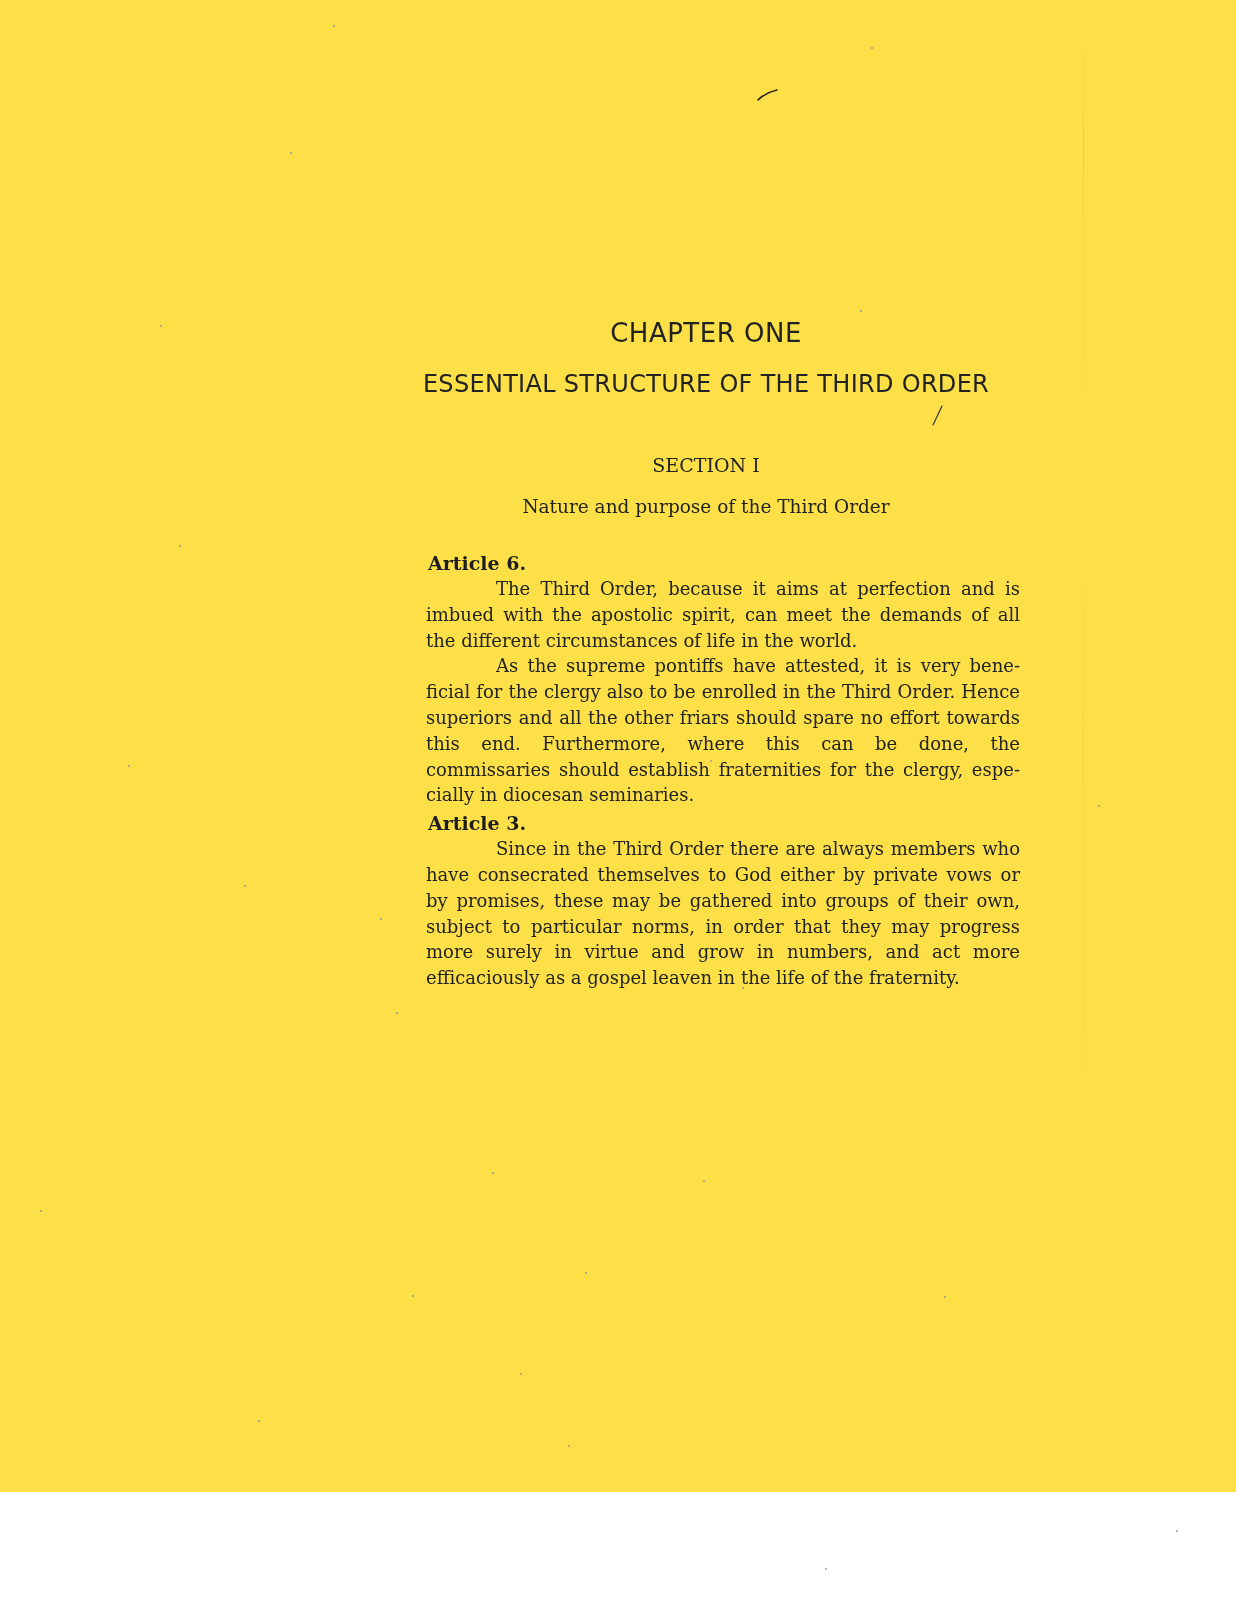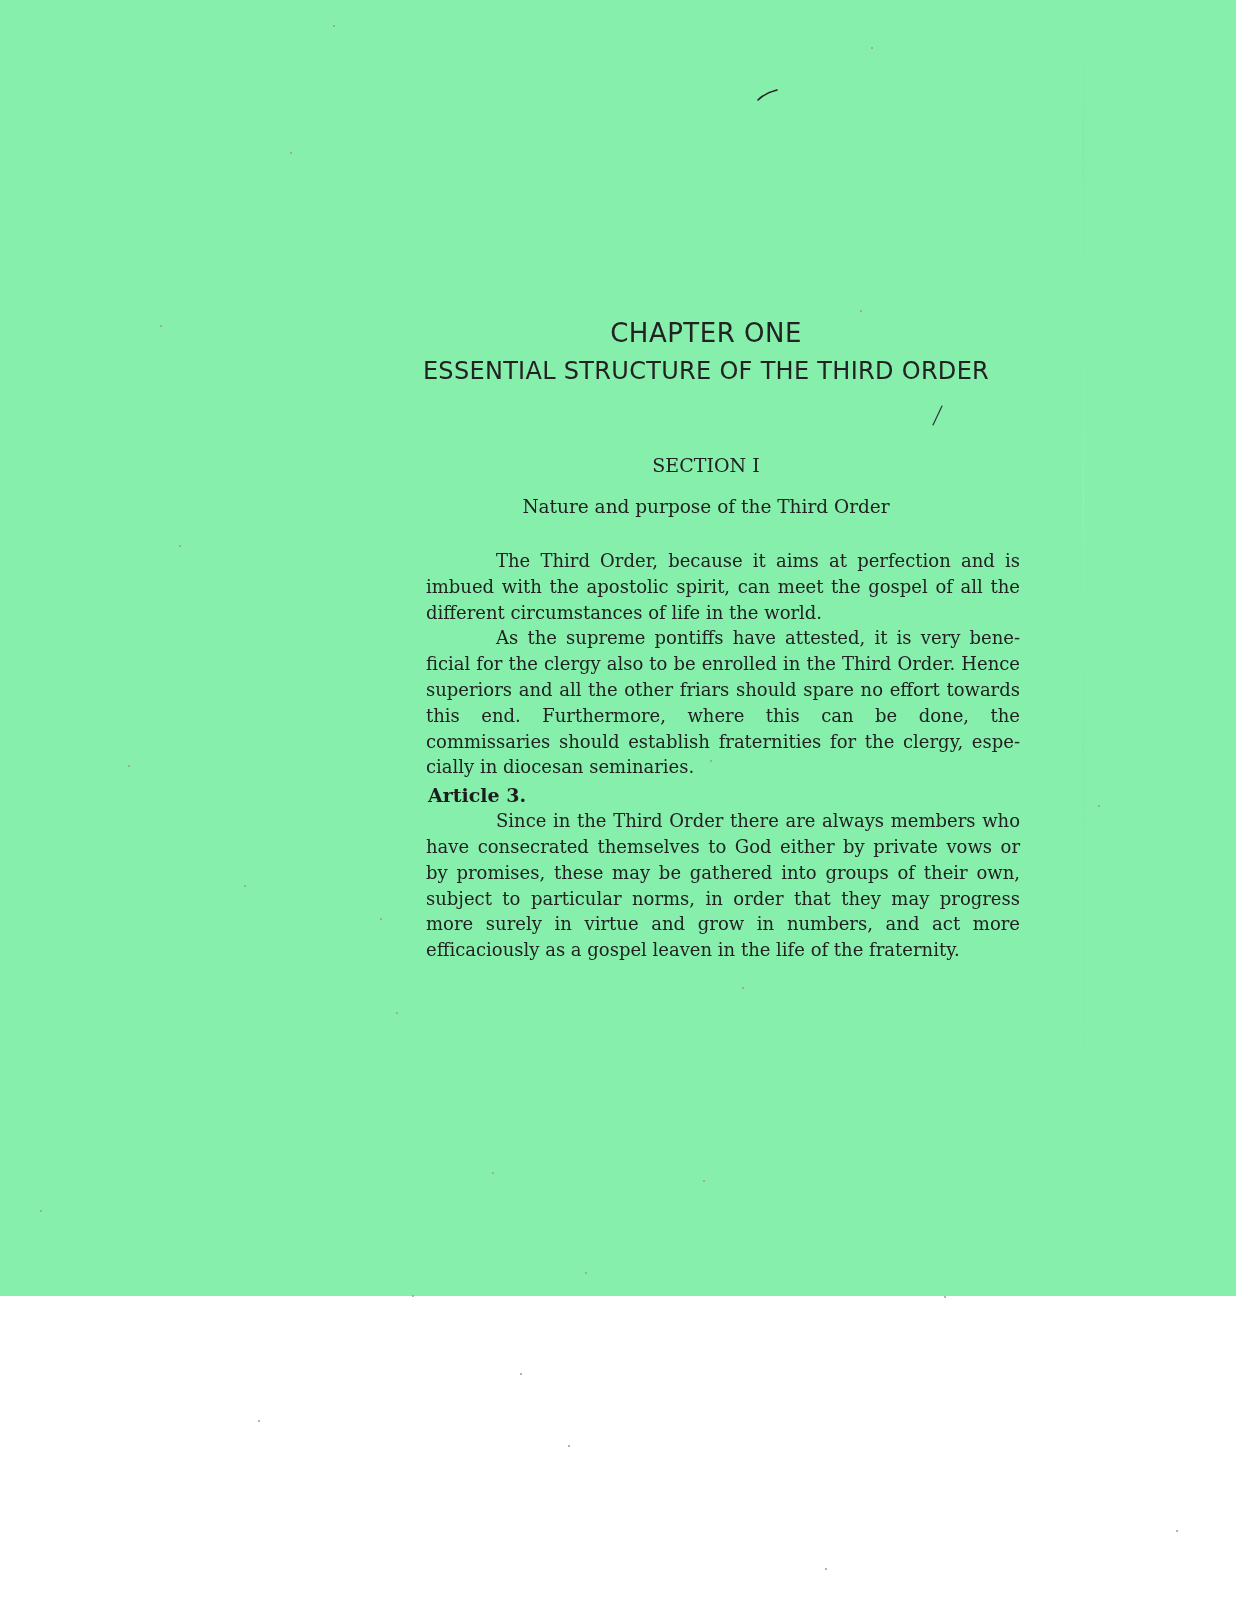--- a/index.html
+++ b/index.html
@@ -10,22 +10,22 @@
     body {
       width: 1236px;
       height: 1600px;
       position: relative;
       overflow: hidden;
       color: #1c1c1c;
     }
     .page {
       position: absolute;
       left: 0; top: 0;
-      width: 1236px; height: 1296px;
-      background: #86efac;
+      width: 1236px; height: 1492px;
+      background: #fde047;
     }
     .edge-line {
       position: absolute;
       left: 1083px;
       top: 20px;
       width: 1px;
       height: 1200px;
       background: linear-gradient(to bottom, rgba(200,200,200,0) 0%, rgba(190,190,190,0.6) 10%, rgba(220,220,220,0.3) 40%, rgba(190,190,190,0.5) 60%, rgba(220,220,220,0) 100%);
     }
     .pen-mark {
@@ -49,21 +49,21 @@
       width: 612px;
       text-align: center;
       font-family: "DejaVu Sans", sans-serif;
       font-size: 26px;
       letter-spacing: 0.5px;
       color: #222;
     }
     .heading-title {
       position: absolute;
       left: 400px;
-      top: 357px;
+      top: 370px;
       width: 612px;
       text-align: center;
       font-family: "DejaVu Sans", sans-serif;
       font-size: 24px;
       letter-spacing: 0.3px;
       color: #222;
       white-space: nowrap;
     }
     .section-label {
       position: absolute;
@@ -133,21 +133,22 @@
     <path d="M12 1 L3 20" stroke="#333" stroke-width="1.2" fill="none" stroke-linecap="round"></path>
   </svg>
 
   <div class="heading-chapter">CHAPTER ONE</div>
   <div class="heading-title">ESSENTIAL STRUCTURE OF THE THIRD ORDER</div>
   <div class="section-label">SECTION I</div>
   <div class="section-subtitle">Nature and purpose of the Third Order</div>
 
   <div class="body">
     <div class="article">
-      <p class="para">The Third Order, because it aims at perfection and is imbued with the apostolic spirit, can meet the gospel of all the different circumstances of life in the world.</p>
+      <div class="article-heading">Article 6.</div>
+      <p class="para">The Third Order, because it aims at perfection and is imbued with the apostolic spirit, can meet the demands of all the different circumstances of life in the world.</p>
     </div>
     <div class="article">
       <p class="para">As the supreme pontiffs have attested, it is very bene­ficial for the clergy also to be enrolled in the Third Order. Hence superiors and all the other friars should spare no effort towards this end. Furthermore, where this can be done, the commissaries should establish fraternities for the clergy, espe­cially in diocesan seminaries.</p>
     </div>
     <div class="article">
       <div class="article-heading">Article 3.</div>
       <p class="para">Since in the Third Order there are always members who have consecrated themselves to God either by private vows or by promises, these may be gathered into groups of their own, subject to particular norms, in order that they may progress more surely in virtue and grow in numbers, and act more efficaciously as a gospel leaven in the life of the frater­nity.</p>
     </div>
   </div>
 

